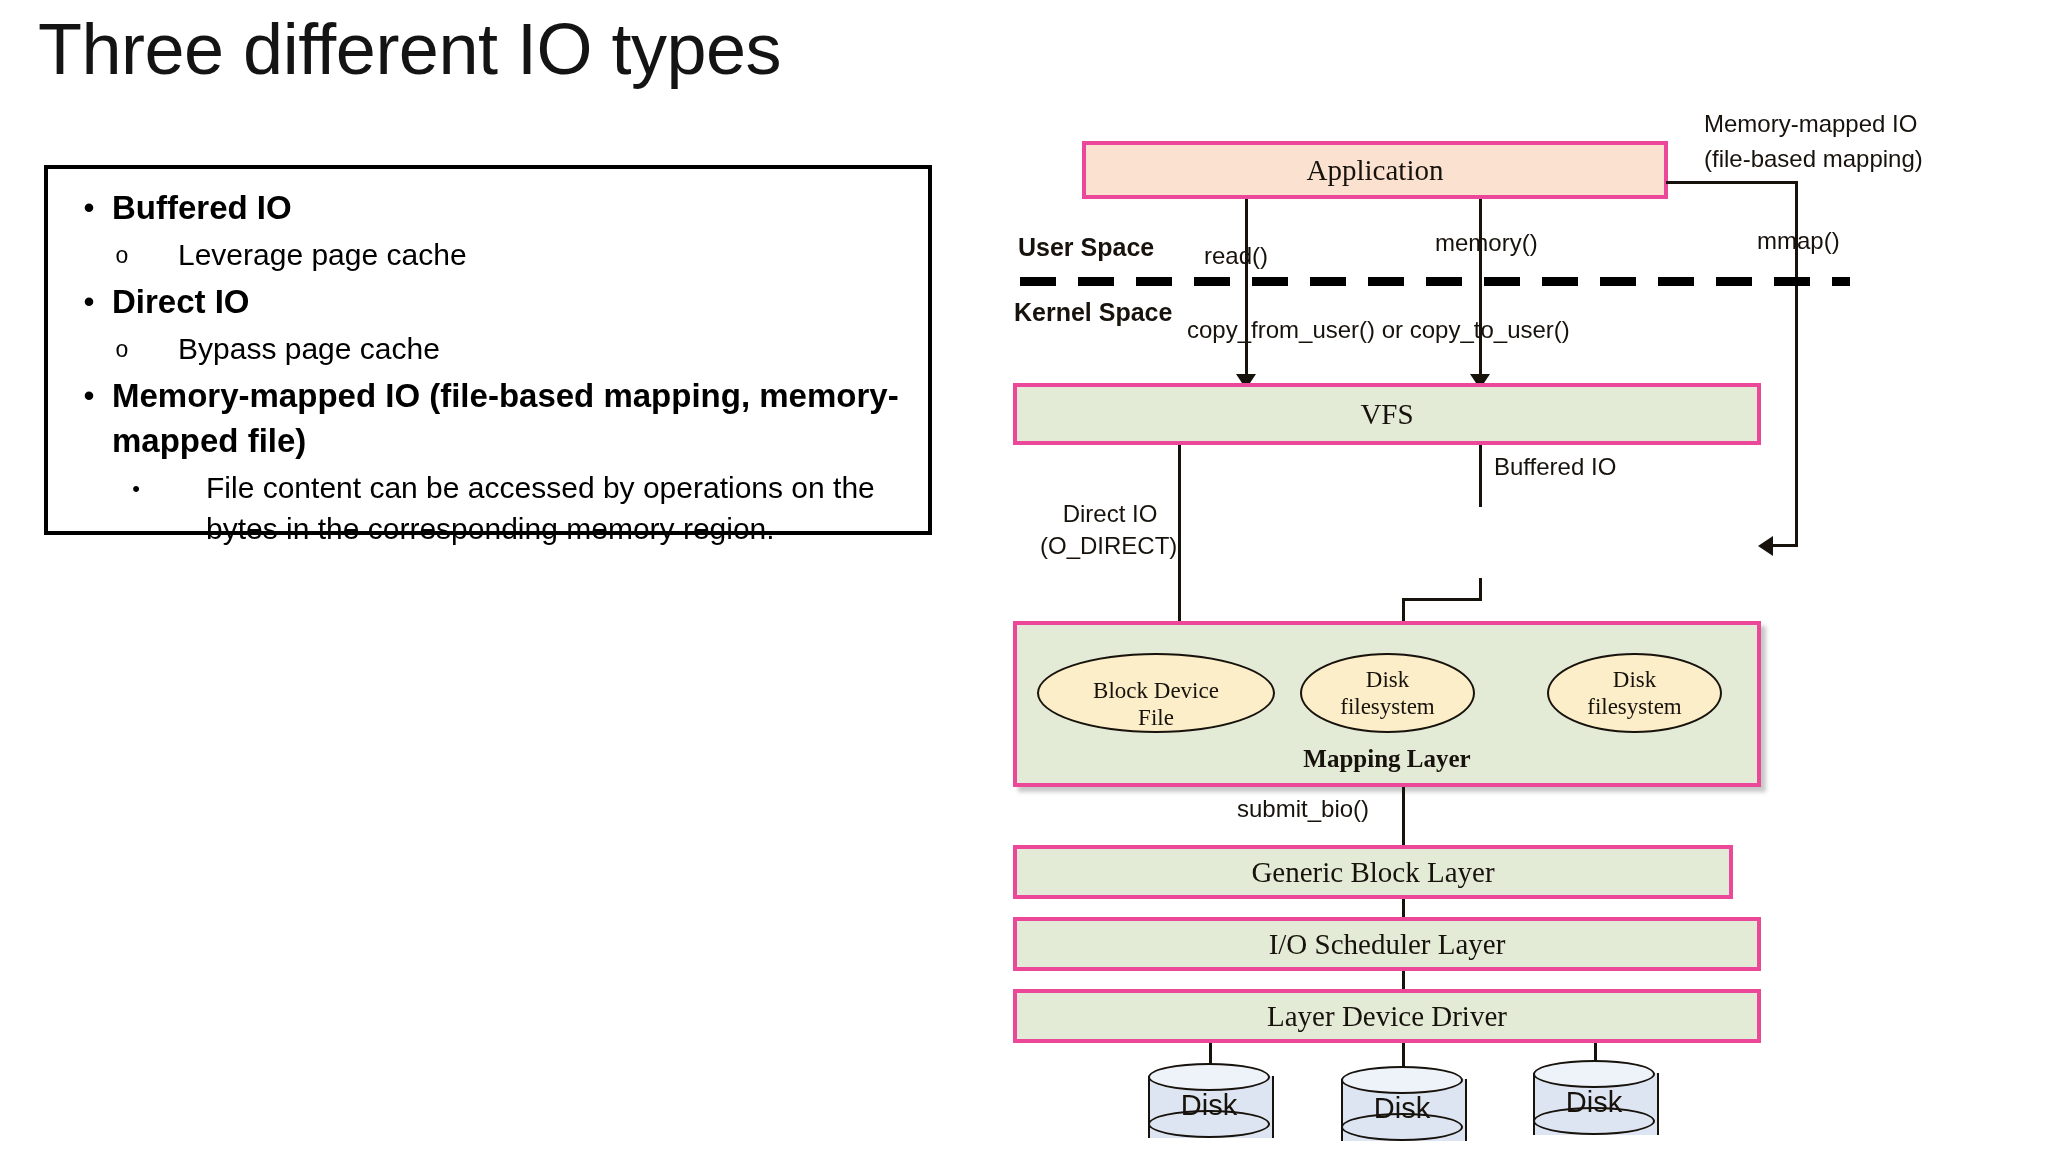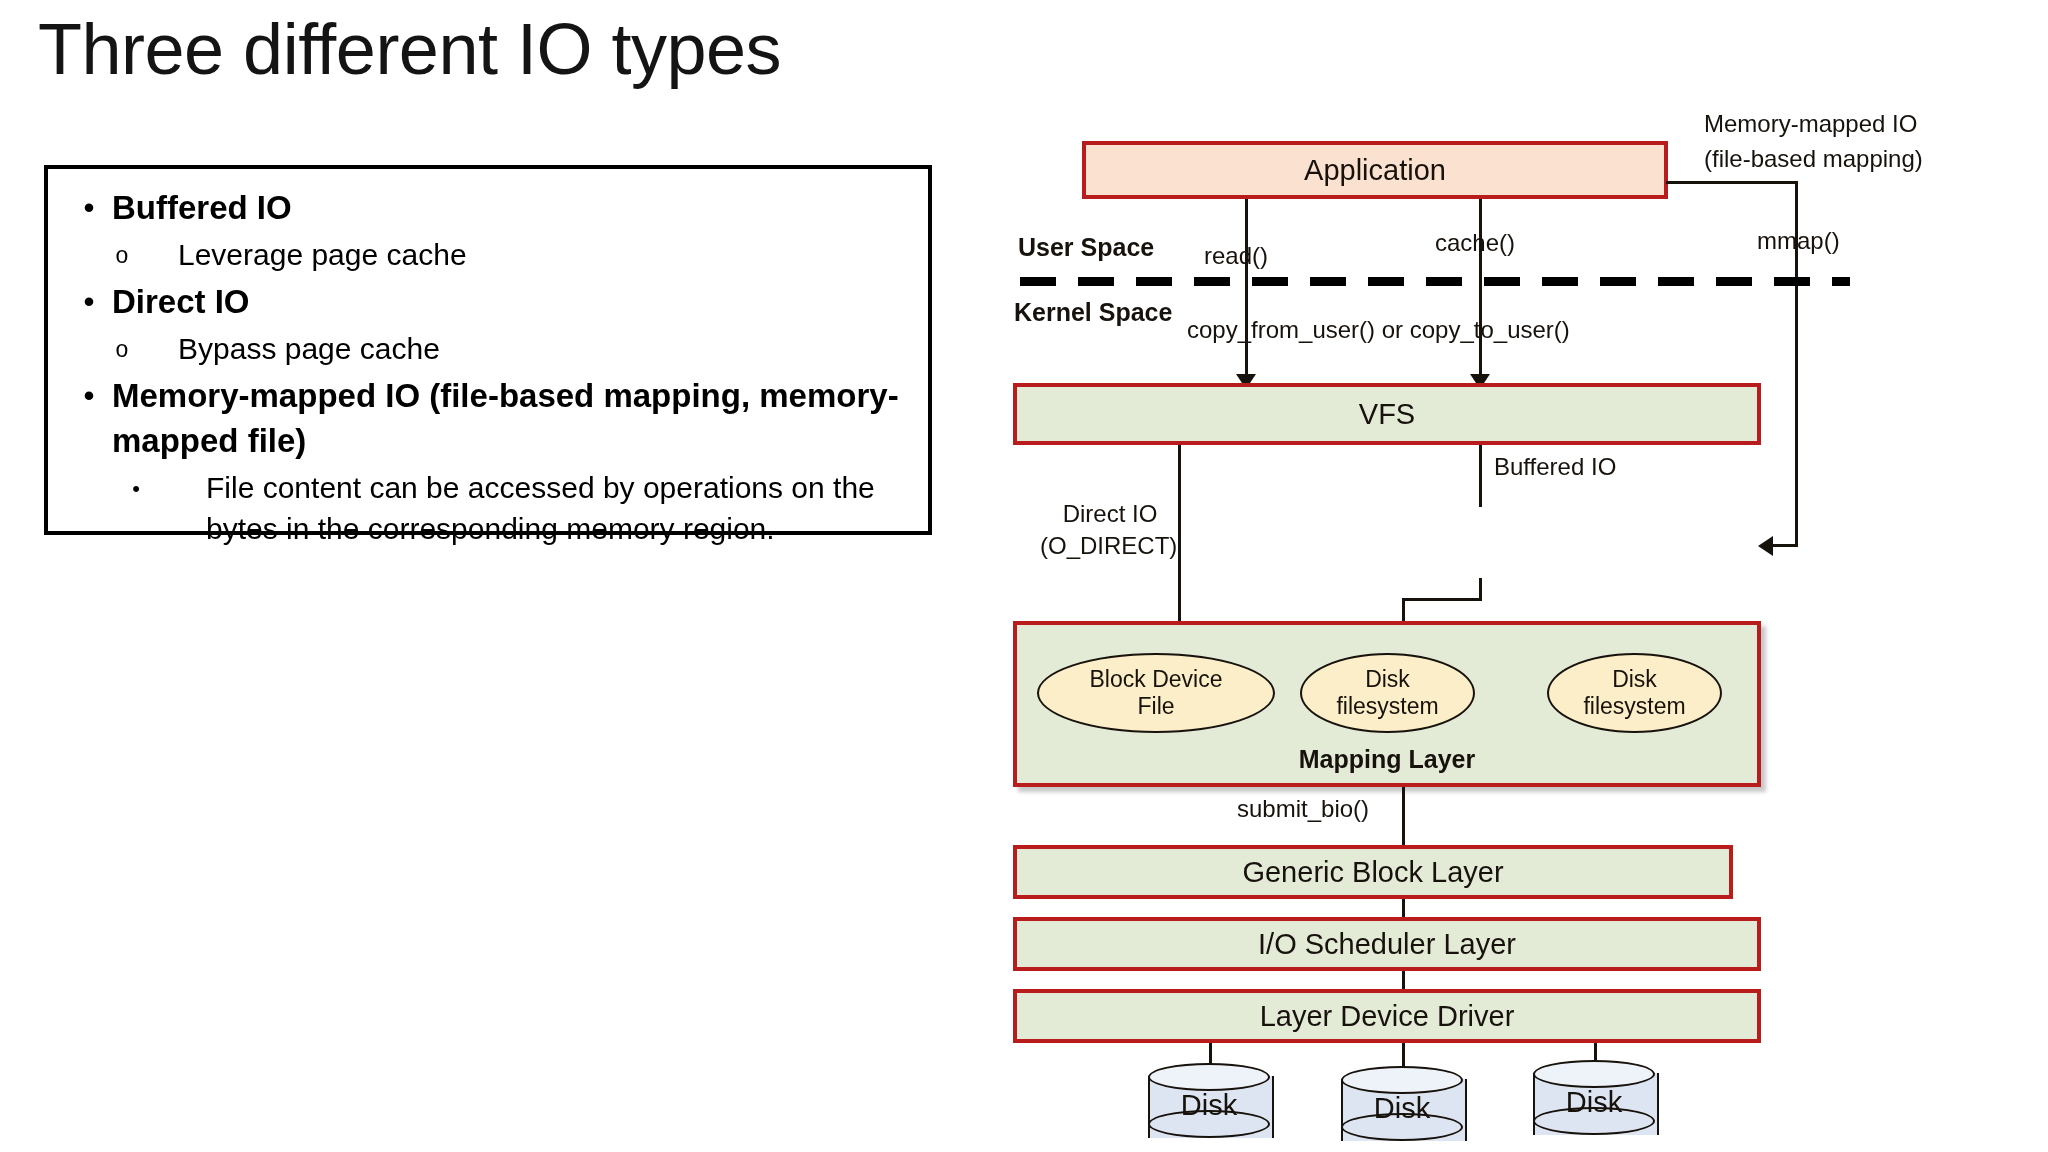--- a/index.html
+++ b/index.html
@@ -39,23 +39,23 @@
   .lvl2 .b-mark{width:112px;font-size:23px;line-height:44px;}
   .lvl2 .b-text{font-size:30px;font-weight:400;line-height:44px;}
 
   .lvl3{margin-top:4px;}
   .lvl3 .b-mark{width:140px;font-size:22px;line-height:43px;}
   .lvl3 .b-text{font-size:30px;font-weight:400;line-height:41px;}
 
   
   #diagram{position:absolute;left:0;top:0;width:2048px;height:1152px;}
 
-  .node{position:absolute;box-sizing:border-box;border:4px solid #b91c1c;
+  .node{position:absolute;box-sizing:border-box;border:4px solid #ec4899;
         display:flex;flex-direction:column;align-items:center;justify-content:center;
-        text-align:center;}
+        text-align:center;font-family:Liberation Serif, serif;}
   .green{background:#e3ebd7;}
   .peach{background:#fbe2d0;}
   .shadowed{box-shadow:5px 5px 4px rgba(0,0,0,0.22);}
 
   .node .ttl{font-size:29px;font-weight:400;line-height:1.05;color:#17120c;}
   .node .sub{font-size:20px;font-weight:400;line-height:1.15;color:#17120c;margin-top:2px;}
 
   .ellipse{position:absolute;box-sizing:border-box;background:#fbeec8;
            border:2.5px solid #17120c;border-radius:50%;
            display:flex;flex-direction:column;align-items:center;justify-content:center;
@@ -147,21 +147,21 @@
     <div class="hline" style="left:1772px;top:544px;width:26px;"></div>
     <div class="arrowleft" style="left:1758px;top:536px;"></div>
 
     <div class="vline" style="left:1245px;top:199px;height:180px;"></div>
     <div class="arrowdown" style="left:1236px;top:374px;"></div>
 
     <div class="vline" style="left:1479px;top:199px;height:180px;"></div>
     <div class="arrowdown" style="left:1470px;top:374px;"></div>
 
     <div class="lbl" style="left:1204px;top:226px;margin-top:16px;">read()</div>
-    <div class="lbl" style="left:1435px;top:229px;">cache()</div>
+    <div class="lbl" style="left:1435px;top:229px;">memory()</div>
     <div class="lbl" style="left:1757px;top:227px;">mmap()</div>
 
     <div class="lbl bold" style="left:1018px;top:233px;">User Space</div>
     <div class="dash" style="top:277px;"></div>
     <div class="lbl bold" style="left:1014px;top:298px;">Kernel Space</div>
 
     <div class="lbl" style="left:1187px;top:316px;">copy_from_user() or copy_to_user()</div>
 
     <div class="node green" style="left:1013px;top:383px;width:748px;height:62px;">
       <div class="ttl">VFS</div>
@@ -173,21 +173,21 @@
 
     <div class="vline" style="left:1479px;top:445px;height:62px;"></div>
     <div class="lbl" style="left:1494px;top:453px;">Buffered IO</div>
 
 
     <div class="vline" style="left:1479px;top:578px;height:22px;"></div>
     <div class="hline" style="left:1402px;top:598px;width:80px;"></div>
     <div class="vline" style="left:1402px;top:598px;height:24px;"></div>
 
     <div class="node green shadowed" style="left:1013px;top:621px;width:748px;height:166px;display:block;">
-      <div class="ellipse" style="left:20px;top:28px;width:238px;height:80px;">
+      <div class="ellipse" style="left:20px;top:28px;width:238px;height:80px;justify-content:flex-end;">
         <div>Block Device</div>
         <div>File</div>
       </div>
       <div class="ellipse" style="left:283px;top:28px;width:175px;height:80px;">
         <div>Disk</div>
         <div>filesystem</div>
       </div>
       <div class="ellipse" style="left:530px;top:28px;width:175px;height:80px;">
         <div>Disk</div>
         <div>filesystem</div>

